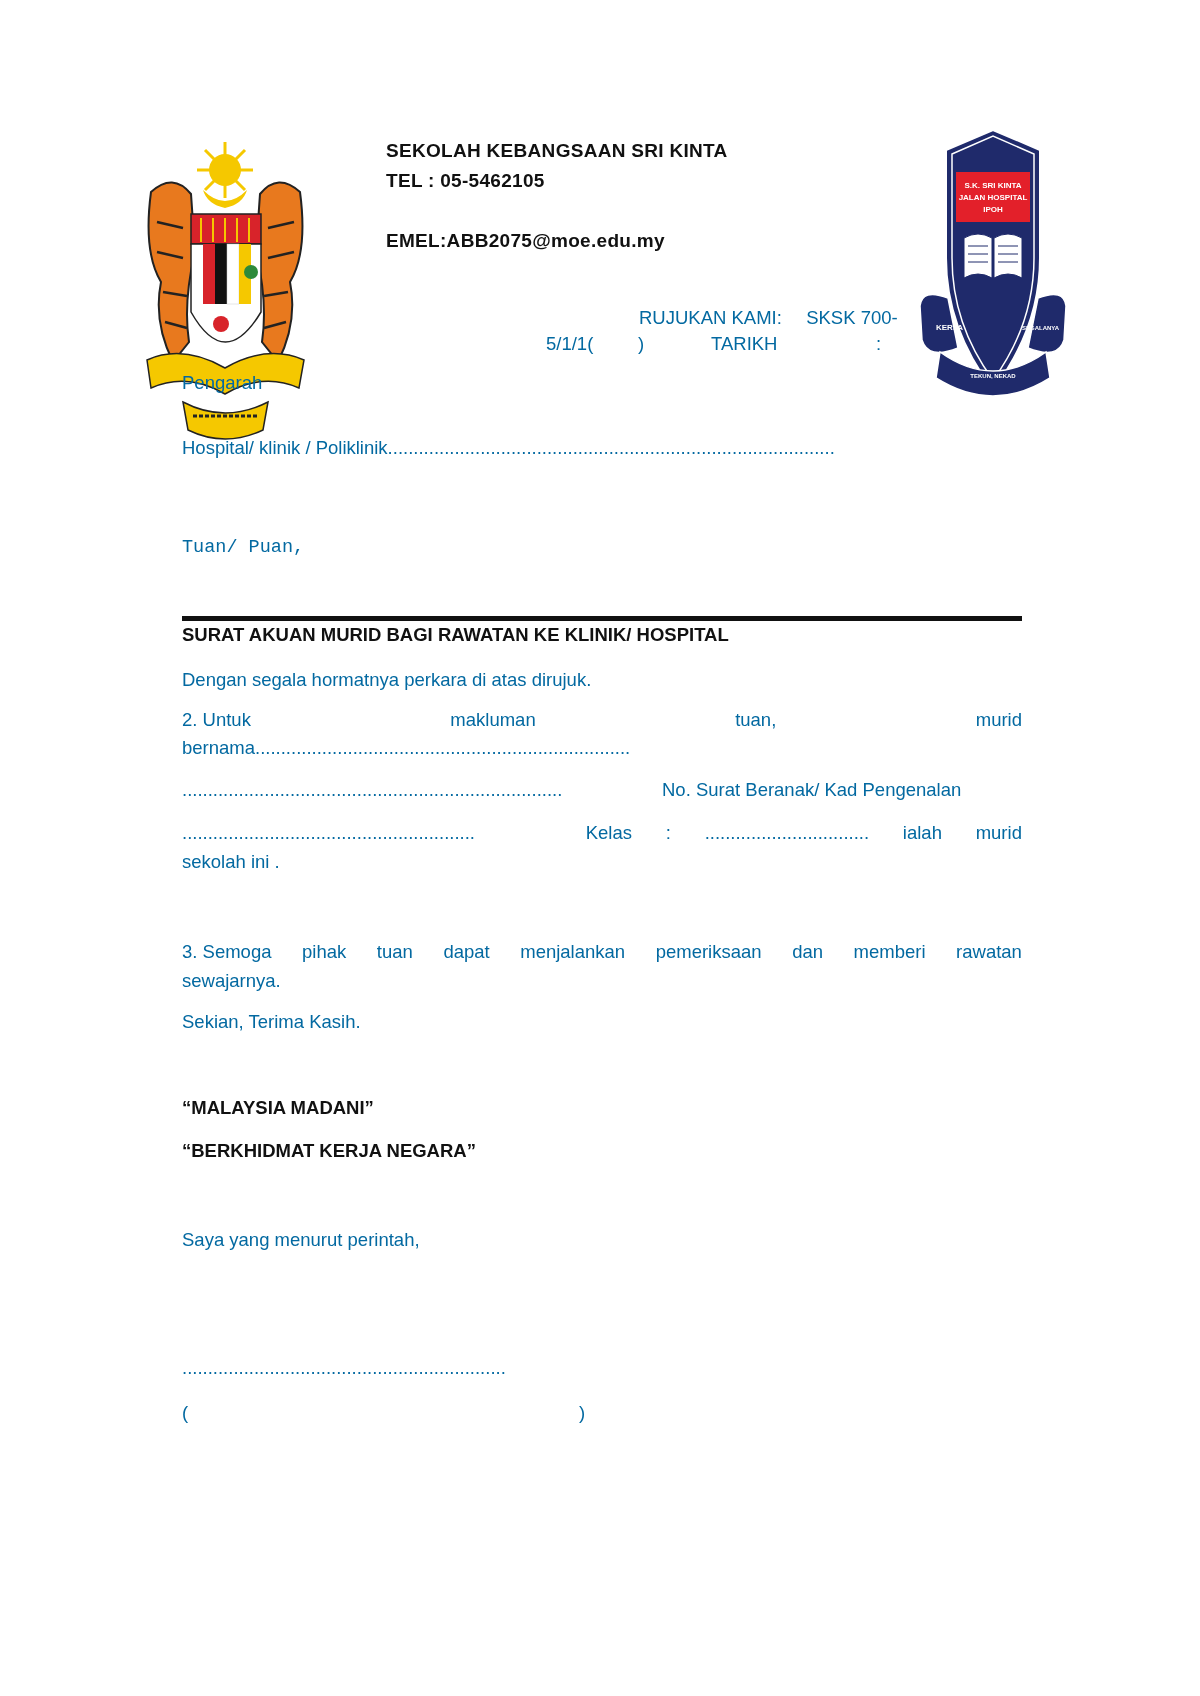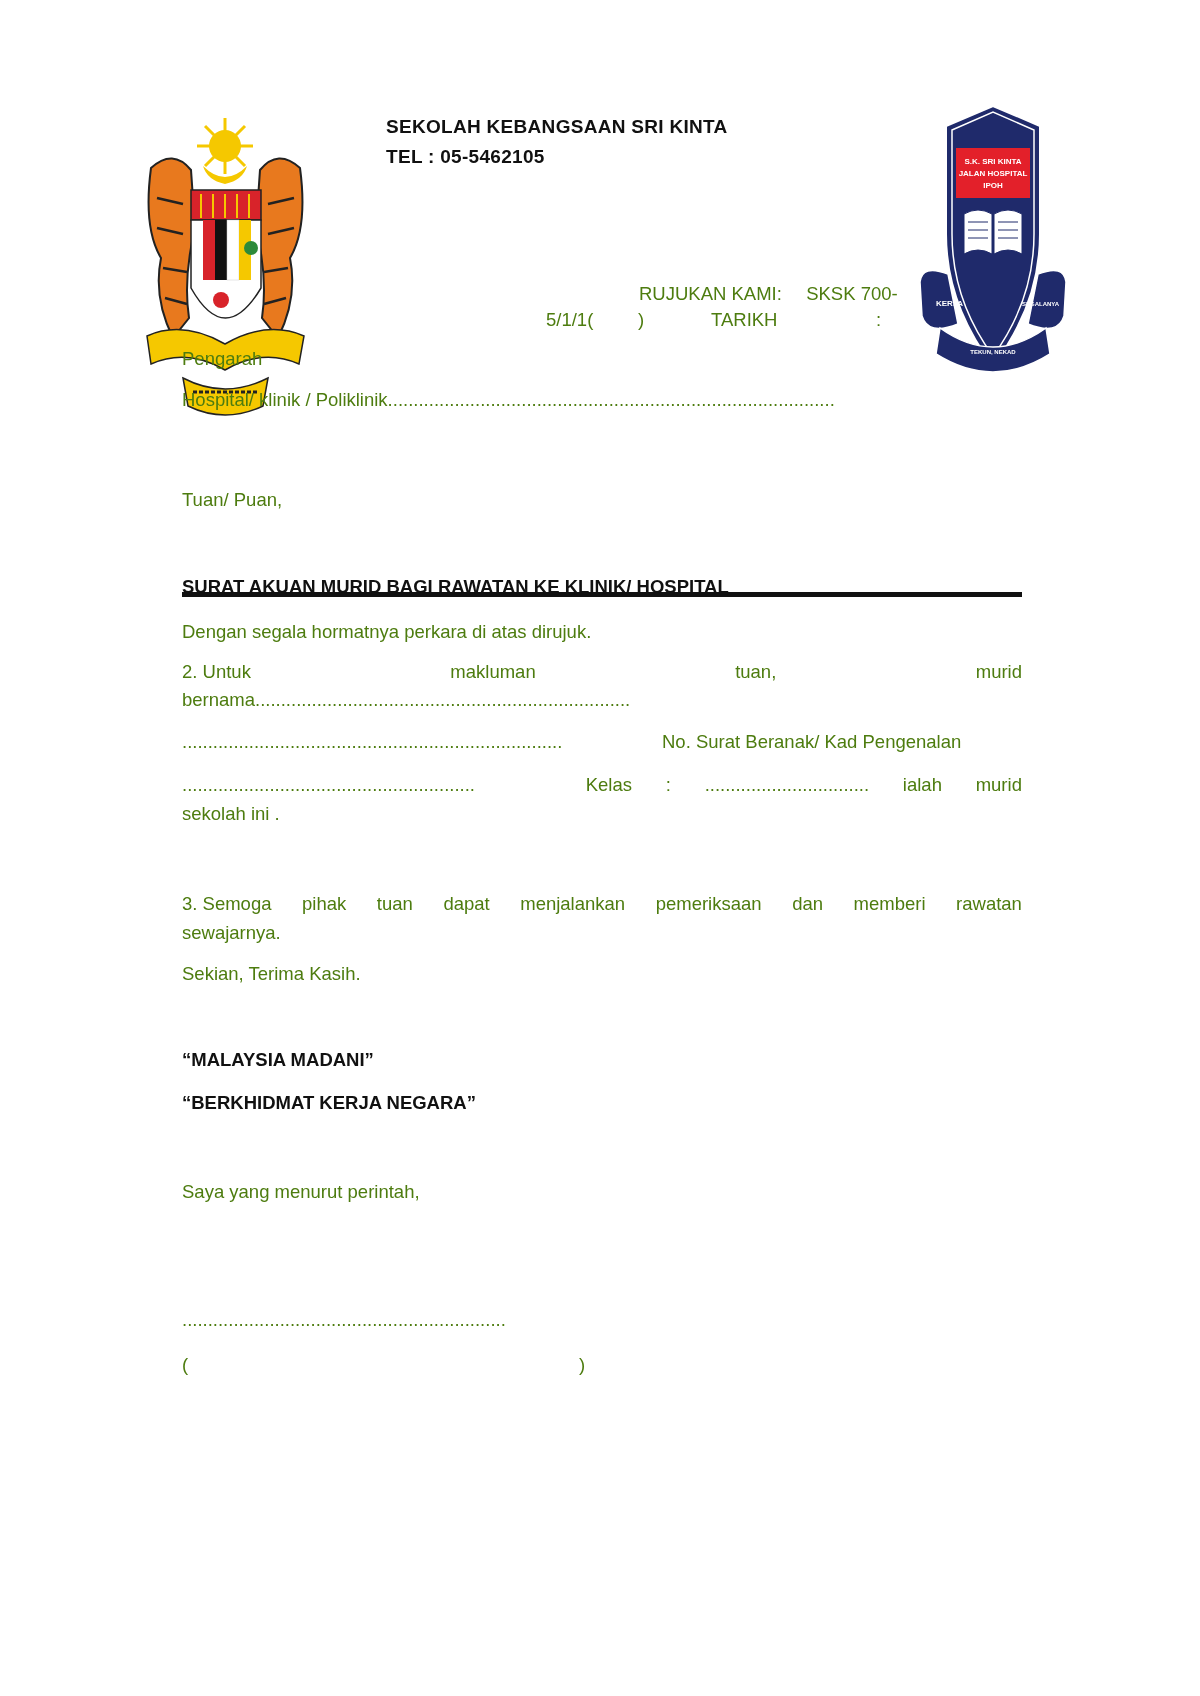--- a/index.html
+++ b/index.html
@@ -1,20 +1,20 @@
 <!DOCTYPE html>
 <html><head>
   <meta charset="utf-8">
   <style>
     html, body { margin: 0; padding: 0; background: #ffffff; }
     body { width: 1200px; height: 1696px; position: relative; overflow: hidden;
            font-family: "Liberation Sans", sans-serif; color: #111; }
-    .abs { position: absolute; }
+    .abs { position: absolute; margin-top: 24px; }
     .hdr-line { font-weight: bold; font-size: 19px; line-height: 25px; letter-spacing: 0.3px; white-space: nowrap; }
-    .txt { font-size: 18.5px; line-height: 24px; color: #4d7c0f; white-space: nowrap; }
+    .txt { font-size: 18.5px; line-height: 24px; color: #0369a1; white-space: nowrap; }
     .bold { font-weight: bold; color: #111; }
     .rule { background: #111; height: 5px; }
     .jline { display: flex; justify-content: space-between; }
   </style>
 </head>
 <body>
 
 <div class="abs" data-name="coat-of-arms-logo" style="left:143px; top:108px; width:165px; height:320px;">
   <svg width="165" height="320" viewBox="0 0 165 320" data-name="coat-of-arms-icon">
 
@@ -59,20 +59,21 @@
     <path d="M4 228 Q40 212 82 236 Q124 212 161 228 L156 256 Q120 240 82 262 Q44 240 8 256Z" fill="#f5c800" stroke="#222" stroke-width="1.5"></path>
     <path d="M40 270 Q82 292 125 270 L120 298 Q82 316 45 298Z" fill="#f5c800" stroke="#222" stroke-width="1.5"></path>
     <path d="M50 284 L115 284" stroke="#222" stroke-width="3" stroke-dasharray="4 2"></path>
   </svg>
 </div>
 
 <div class="abs" data-name="letterhead" style="left:386px; top:114px;">
   <div class="hdr-line" data-name="school-name" style="height:30px;">SEKOLAH KEBANGSAAN SRI KINTA</div>
   <div class="hdr-line" data-name="phone-number" style="height:30px;">TEL : 05-5462105</div>
   <div style="height:30px;"></div>
+  <div class="hdr-line" data-name="email-address">EMEL:ABB2075@moe.edu.my</div>
 </div>
 
 <div class="abs" data-name="school-crest-logo" style="left:918px; top:104px; width:150px; height:310px;text-align:right;">
   <svg width="150" height="310" viewBox="0 0 150 310" data-name="school-crest-icon">
     <path d="M28 22 L75 2 L122 22 L122 130 Q122 200 75 262 Q28 200 28 130Z" fill="#1f2a6b" stroke="#fff" stroke-width="2"></path>
     <path d="M34 26 L75 8 L116 26 L116 130 Q116 196 75 252 Q34 196 34 130Z" fill="none" stroke="#fff" stroke-width="1.5"></path>
     <rect x="38" y="44" width="74" height="50" fill="#e3202a"></rect>
     <text x="75" y="60" font-family="Liberation Sans, sans-serif" font-size="8" font-weight="bold" fill="#fff" text-anchor="middle">S.K. SRI KINTA</text>
     <text x="75" y="72" font-family="Liberation Sans, sans-serif" font-size="8" font-weight="bold" fill="#fff" text-anchor="middle">JALAN HOSPITAL</text>
     <text x="75" y="84" font-family="Liberation Sans, sans-serif" font-size="8" font-weight="bold" fill="#fff" text-anchor="middle">IPOH</text>
@@ -108,21 +109,21 @@
   <span data-name="reference-number">5/1/1(</span>
   <span data-name="reference-close" style="position:absolute; left:92px;">)</span>
   <span data-name="date-label" style="position:absolute; left:165px;">TARIKH</span>
   <span data-name="date-colon" style="position:absolute; left:330px;">:</span>
 </div>
 
 <div class="abs txt" data-name="recipient-title" style="left:182px; top:825px;">Pengarah</div>
 
 <div id="doc-body" class="abs" data-name="letter-body" style="left:182px; top:0; width:840px;">
   <div class="abs txt" data-name="hospital-line" style="top:388px; left:0; width:780px; overflow:hidden;">Hospital/ klinik / Poliklinik.......................................................................................</div>
-  <div class="abs txt" data-name="salutation" style="top:488px; left:0;">Tuan/ Puan,</div>
+  <div class="abs txt" data-name="salutation" style="top:488px; left:0;font-family:Liberation Mono, monospace;">Tuan/ Puan,</div>
   <div class="abs txt bold" data-name="subject-heading" style="top:575px; left:0;">SURAT AKUAN MURID BAGI RAWATAN KE KLINIK/ HOSPITAL</div>
   <div class="abs txt" data-name="paragraph-1" style="top:620px; left:0;">Dengan segala hormatnya perkara di atas dirujuk.</div>
 
   <div class="abs txt jline" data-name="paragraph-2-line-1" style="top:660px; left:0; width:840px;">
     <span>2. Untuk</span>
     <span>makluman</span>
     <span>tuan,</span>
     <span>murid</span>
   </div>
   <div class="abs txt" data-name="student-name-field" style="top:688px; left:0; width:520px; overflow:hidden;">bernama.........................................................................</div>

